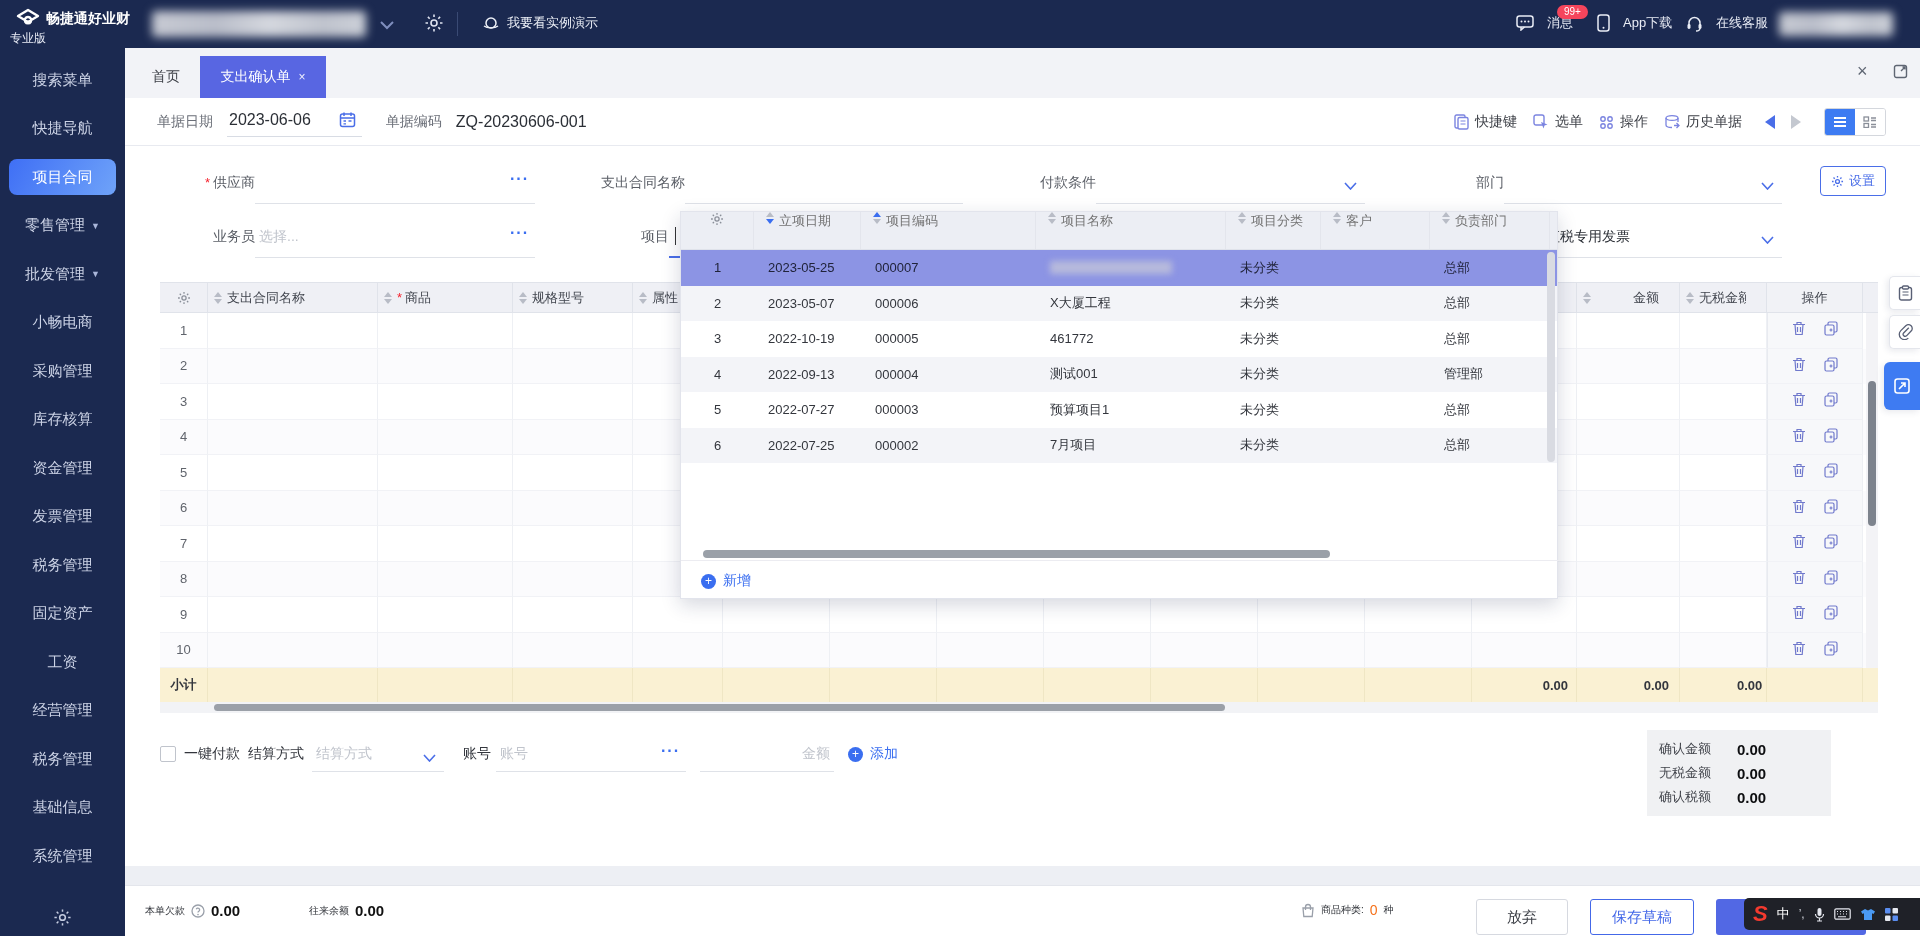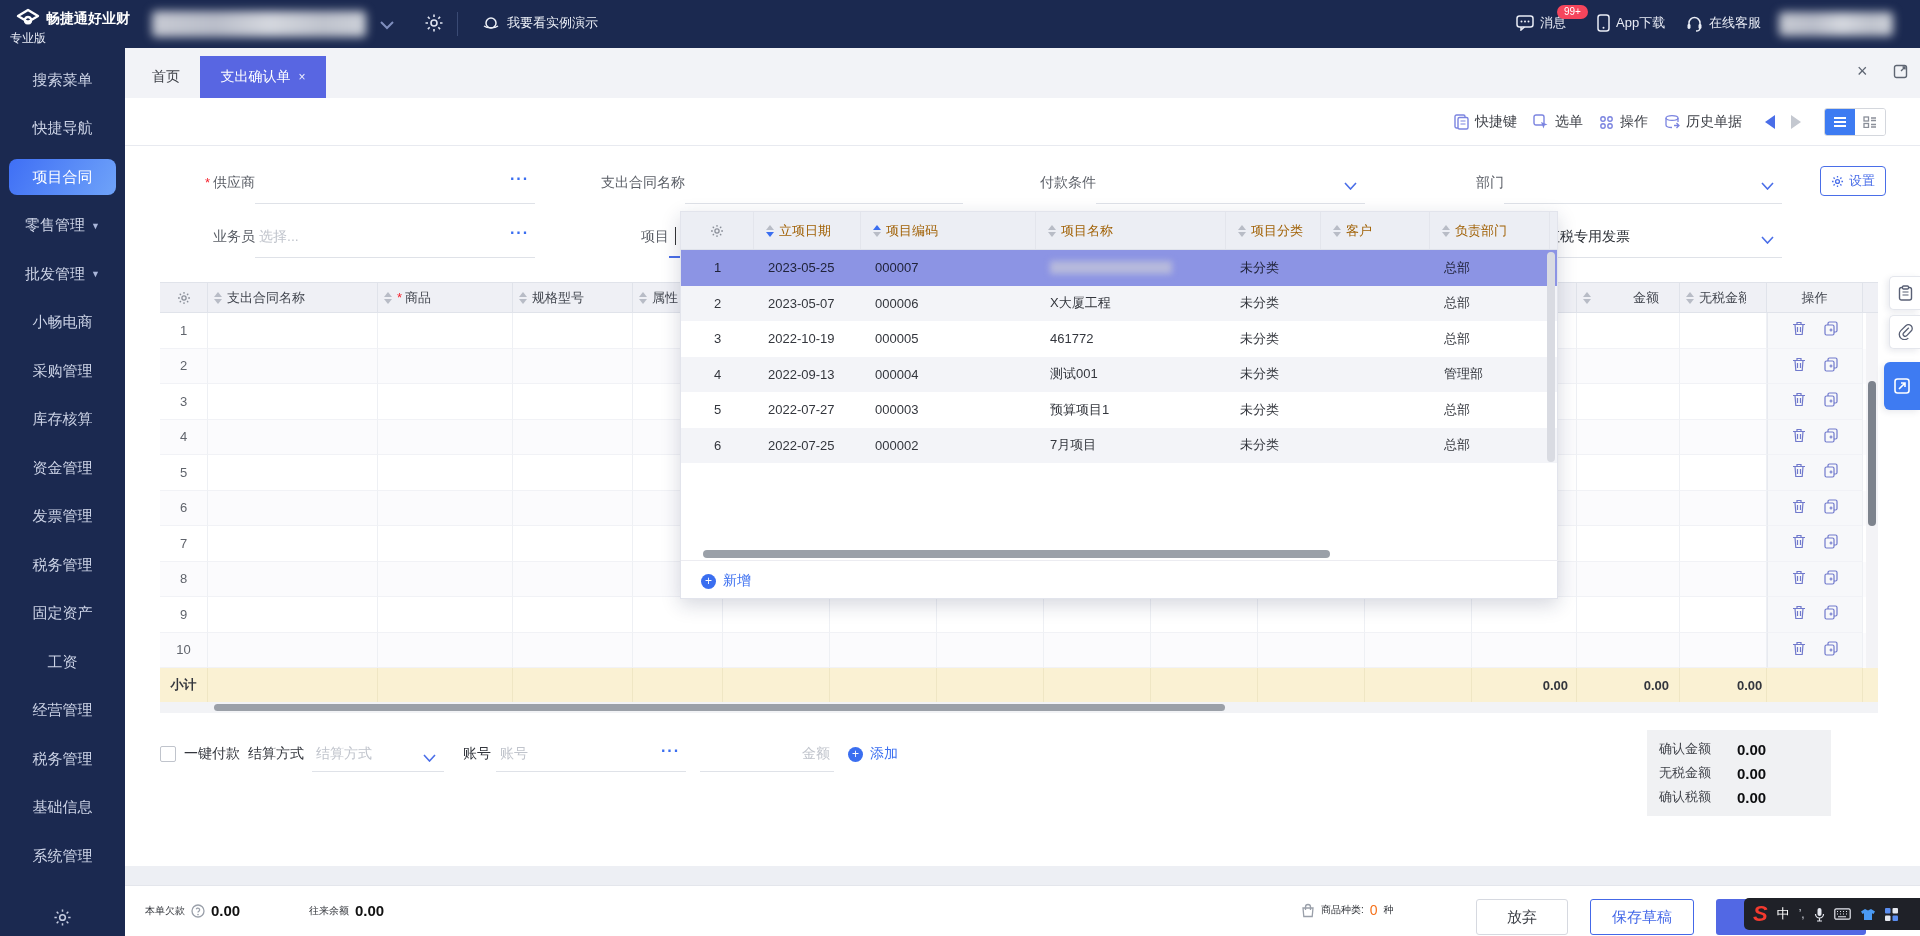--- a/index.html
+++ b/index.html
@@ -12,21 +12,21 @@
   .brand { position:absolute; left:0; top:0; width:168px; height:48px; }
   .brand-logo { position:absolute; left:16px; top:8px; }
   .brand-name { position:absolute; left:46px; top:10px; color:#fff; font-size:14px; font-weight:bold; white-space:nowrap; }
   .brand-edition { position:absolute; left:10px; top:30px; color:#e8ebf5; font-size:12px; }
   .blurbox { background:linear-gradient(90deg,#c7cad3,#b9bdc9 30%,#d4d7de 55%,#bfc3cd 80%,#ccd0d8); filter:blur(5px); border-radius:4px; }
   .tb-company { position:absolute; left:152px; top:11px; width:214px; height:26px; }
   .tb-chev { position:absolute; left:380px; top:17px; }
   .tb-gear { position:absolute; left:424px; top:13px; }
   .tb-divider { position:absolute; left:457px; top:12px; width:1px; height:24px; background:#3a4a74; }
   .tb-demo { position:absolute; left:482px; top:14px; display:flex; align-items:center; gap:7px; color:#eef1f8; font-size:13px; }
-  .tb-item { position:absolute; top:14px; display:flex; align-items:center; gap:6px; color:#e9ecf5; font-size:13px; white-space:nowrap; }
+  .tb-item { position:absolute; top:14px; display:flex; align-items:center; gap:13px; color:#e9ecf5; font-size:13px; white-space:nowrap; }
   .badge { position:absolute; left:1557px; top:5px; background:#f5455c; color:#fff; font-size:10px; border-radius:9px; padding:2px 7px; line-height:1; z-index:2; }
   .tb-user { position:absolute; left:1779px; top:12px; width:114px; height:24px; }
 
   
   .sidebar { position:absolute; left:0; top:48px; width:125px; height:888px; background:#1b2950; z-index:80; padding-top:8px; }
   .sb-item { height:48.5px; display:flex; align-items:center; justify-content:center; color:#ccd3e6; font-size:15px; cursor:pointer; }
   .sb-item .exp { font-size:9px; margin-left:6px; color:#aab6da; }
   .sb-item.active { height:36px; margin:6px 9px 6.5px; background:linear-gradient(120deg,#3f6ff5,#6fa3f9); border-radius:8px; color:#fff; }
   .sb-gear { position:absolute; left:0; bottom:6px; width:125px; text-align:center; }
 
@@ -83,21 +83,21 @@
   .tri-u.on { border-bottom-color:#3a6ef0; }
   .tri-d.on { border-top-color:#3a6ef0; }
   .g-vscroll { position:absolute; right:0; top:31px; width:12px; height:355px; background:#f3f3f6; }
   .g-vthumb { position:absolute; left:2px; top:68px; width:8px; height:145px; background:#7d838d; border-radius:4px; }
   .g-hscroll { position:absolute; left:0; top:420px; width:1718px; height:11px; background:#f2f3f6; }
   .g-hthumb { position:absolute; left:54px; top:2px; width:1011px; height:7px; background:#9ba0a8; border-radius:4px; }
 
   
   .dd { position:absolute; left:555px; top:163px; width:878px; height:388px; background:#fff; border:1px solid #e2e4ec; box-shadow:0 6px 18px rgba(30,40,80,.18); z-index:60; font-size:13px; }
   .dd-head { display:flex; height:38px; background:#eceef4; border-bottom:1px solid #dfe2ea; }
-  .dd-hc { display:flex; align-items:center; padding-left:12px; color:#a16207; border-right:1px solid #e3e5ec; overflow:hidden; white-space:nowrap;font-family:Liberation Mono, monospace; }
+  .dd-hc { display:flex; padding-left:12px; color:#737373; border-right:1px solid #e3e5ec; overflow:hidden; white-space:nowrap;font-family:Liberation Mono, monospace; }
   .dd-row { display:flex; height:35.5px; background:#fff; cursor:pointer; }
   .dd-row.alt { background:#f3f4f8; }
   .dd-row.sel { background:#8c94e4; }
   .dd-c { display:flex; align-items:center; padding-left:14px; color:#33363d; overflow:hidden; white-space:nowrap; }
   .dd-c.ctr { justify-content:center; padding-left:0; }
   .dd-row.sel .dd-c { color:#20233a; }
   .nameblur { width:122px; height:13px; background:#b7badc; filter:blur(3px); border-radius:2px; }
   .dd-vscroll { position:absolute; right:2px; top:40px; width:8px; height:300px; }
   .dd-vthumb { position:absolute; left:0; top:0; width:8px; height:210px; background:#d9dbe2; border-radius:4px; }
   .dd-hscroll { position:absolute; left:0; top:335px; width:878px; height:14px; border-bottom:1px solid #ececf1; }
@@ -284,20 +284,33 @@
       <span class="tabbar-x">×</span>
       <span class="tabbar-expand">
         <svg width="15" height="15" viewBox="0 0 15 15">
             <rect x="1.5" y="1.5" width="12" height="12" rx="2" fill="none" stroke="#5f6673" stroke-width="1.4"></rect>
             <path d="M8 7 L12 3 M9.5 3 H12 V5.5" fill="none" stroke="#5f6673" stroke-width="1.4"></path>
           </svg>
       </span>
     </div>
 
     <div class="doc-header">
+      <div class="dh-left">
+        <span class="dh-label">单据日期</span>
+        <span class="dh-uline">
+          <span class="dh-date">2023-06-06</span>
+          <svg width="17" height="17" viewBox="0 0 17 17">
+              <rect x="1.5" y="3" width="14" height="12.5" rx="2" fill="none" stroke="#4a6ee8" stroke-width="1.5"></rect>
+              <path d="M5 1.5 V5 M12 1.5 V5 M1.5 7 H15.5" stroke="#4a6ee8" stroke-width="1.5"></path>
+              <path d="M4.5 10 H7 M9.5 10 H12.5 M4.5 12.8 H7" stroke="#4a6ee8" stroke-width="1.3"></path>
+            </svg>
+        </span>
+        <span class="dh-label" style="margin-left:10px;">单据编码</span>
+        <span class="dh-code">ZQ-20230606-001</span>
+      </div>
       <div class="dh-right">
         <span class="dh-act">
           <svg width="15" height="16" viewBox="0 0 15 16">
               <rect x="1" y="1" width="10" height="13" rx="1.5" fill="none" stroke="#7b84e0" stroke-width="1.4"></rect>
               <rect x="4" y="3.5" width="10" height="11.5" rx="1.5" fill="#fff" stroke="#7b84e0" stroke-width="1.4"></rect>
               <path d="M6.5 7 H11.5 M6.5 10 H11.5" stroke="#7b84e0" stroke-width="1.2"></path>
             </svg>
           <span>快捷键</span>
         </span>
         <span class="dh-act">

